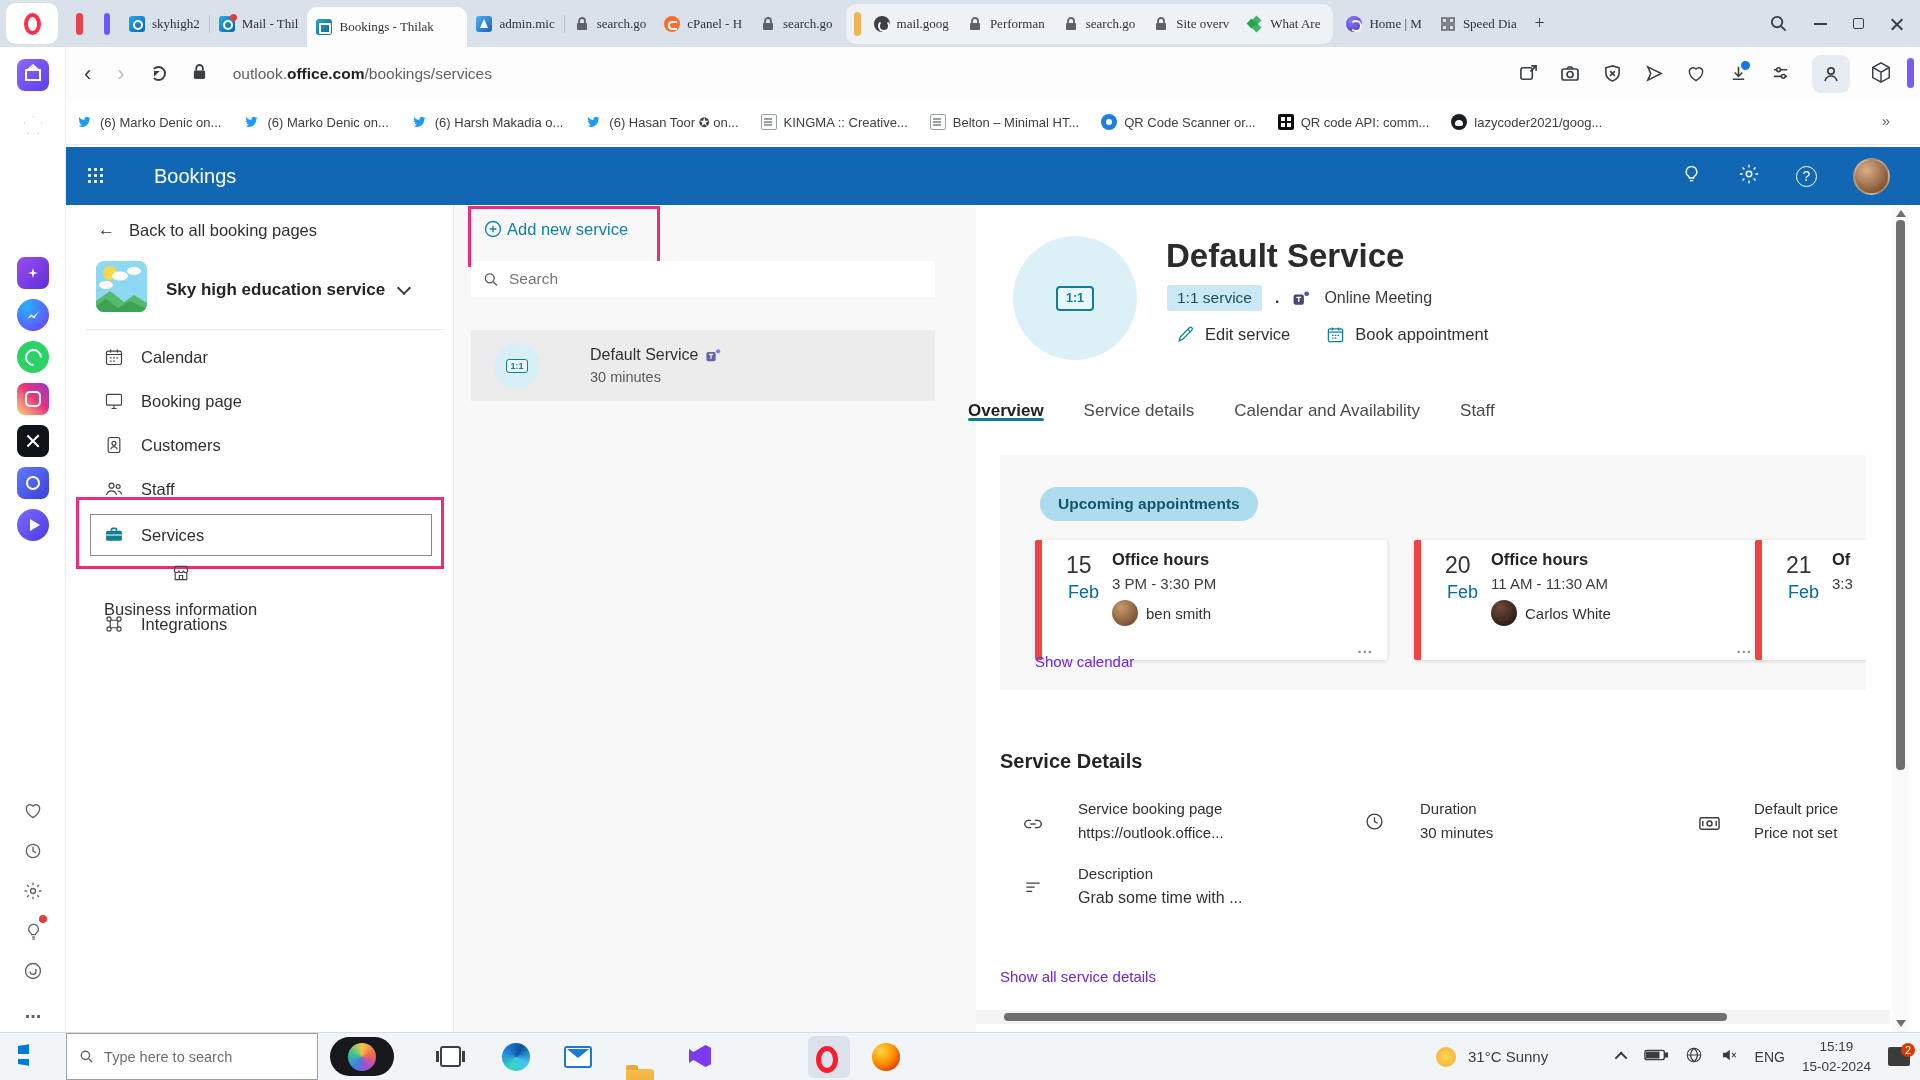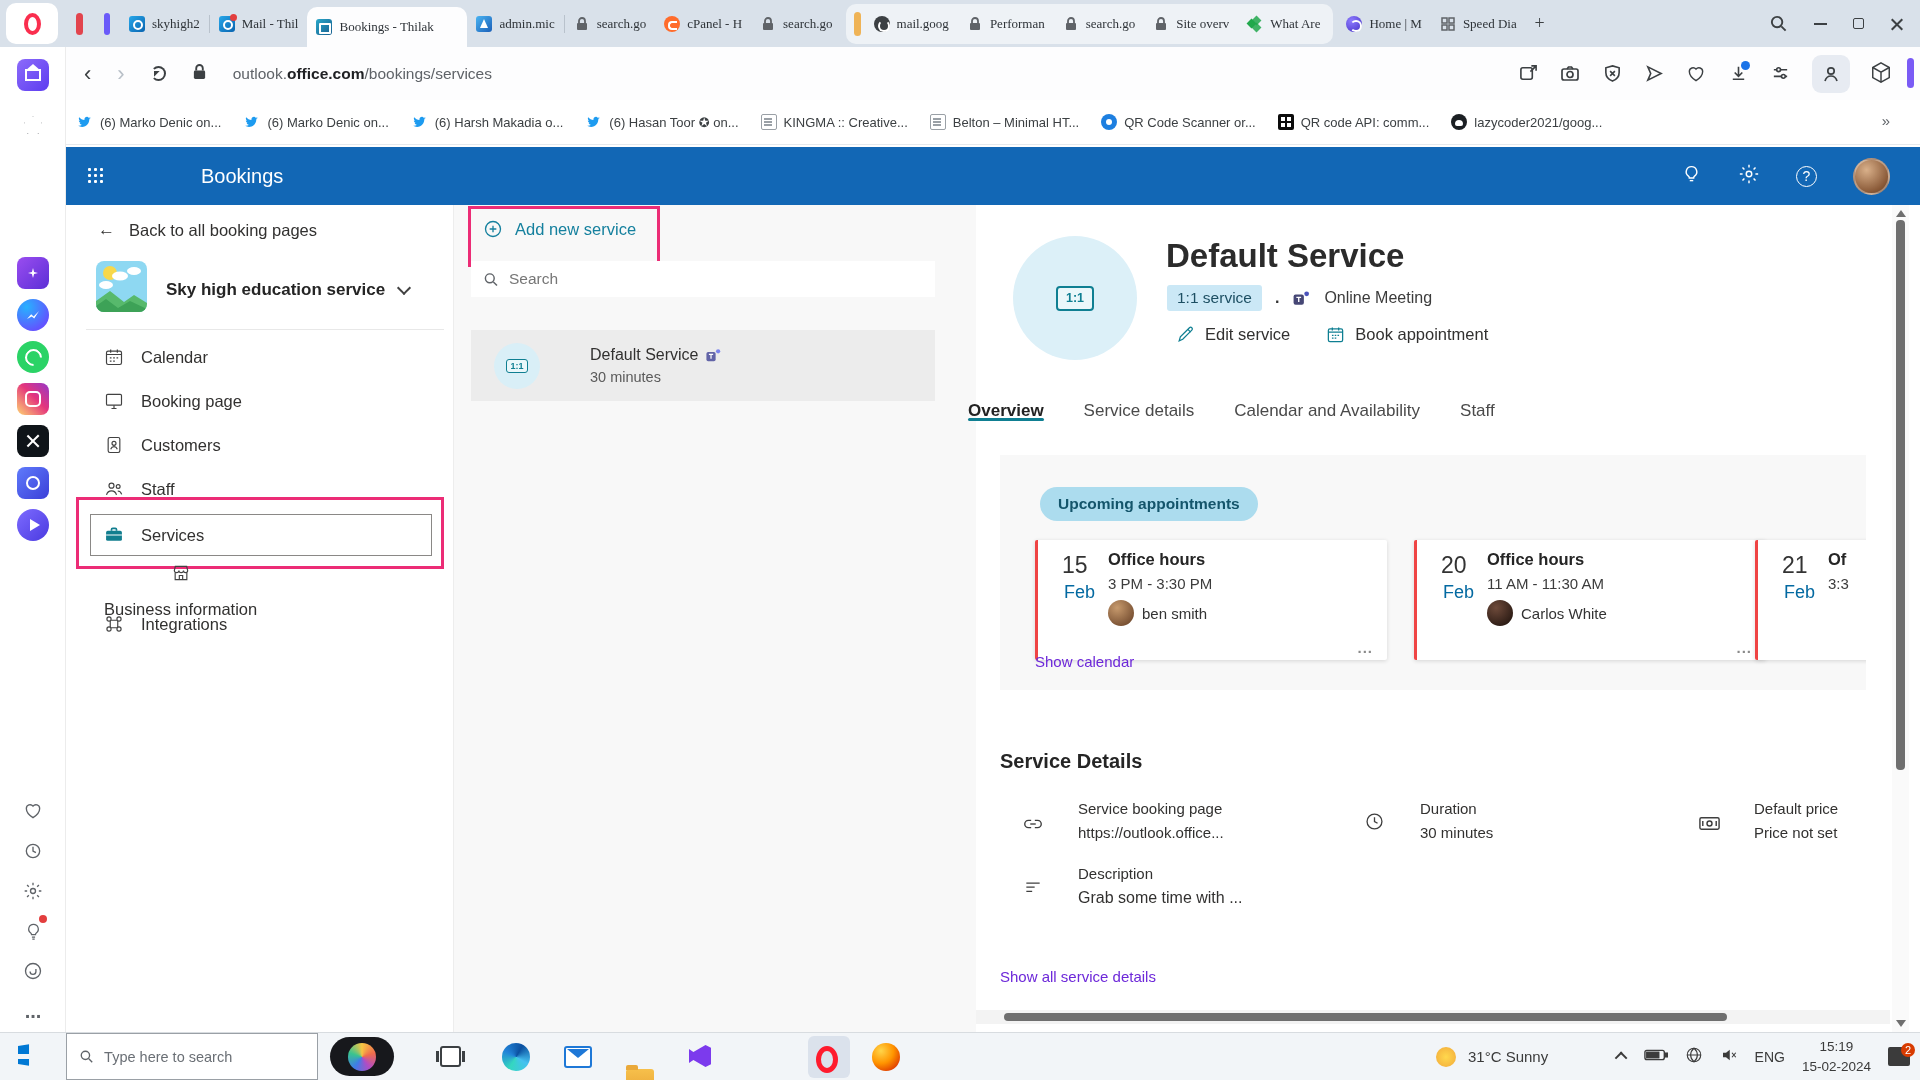--- a/index.html
+++ b/index.html
@@ -91,42 +91,42 @@
   .xapp::before { transform:rotate(45deg);} .xapp::after { transform:rotate(-45deg);}
   .bluetile { background:linear-gradient(135deg,#5f7bfb,#3b3fd8); }
   .bluetile::after { content:""; width:10px; height:10px; border:2.4px solid #fff; border-radius:50%; }
   .playtile { background:linear-gradient(135deg,#7d6bff,#4a3ae0); border-radius:50%; }
   .playtile::after { content:""; margin-left:3px; width:0; height:0; border-left:10px solid #fff; border-top:6px solid transparent; border-bottom:6px solid transparent; }
   .gray-ico { color:#5f6368; font-size:19px; display:flex; align-items:center; justify-content:center; }
   .gray-ico svg { stroke:#5f6368; fill:none; stroke-width:1.6; }
   .bulb-dot::after { content:""; position:absolute; right:2px; top:0; width:8px; height:8px; background:#e33e3e; border-radius:50%; }
 
   
-  #appheader { left:66px; top:147px; width:1854px; height:58px; background:#1267b5; display:flex; align-items:center;gap:47px; }
+  #appheader { left:66px; top:147px; width:1854px; height:58px; background:#1267b5; display:flex; align-items:center; }
   .waffle { margin-left:22px; width:16px; height:16px; position:relative; }
   .waffle i { position:absolute; width:3.4px; height:3.4px; background:#fff; border-radius:1px; }
   .app-title { color:#fff; font-size:20px; margin-left:50px; font-weight:400; }
   .hdr-icons { position:absolute; right:30px; display:flex; align-items:center; gap:36px; }
   .hdr-icons svg { stroke:#fff; fill:none; stroke-width:1.6; }
   .hdr-q { color:#fff; font-size:17px; border:1.7px solid #fff; border-radius:50%; width:21px; height:21px; display:flex; align-items:center; justify-content:center; font-size:14px; }
   .hdr-avatar { width:37px; height:37px; border-radius:50%; background:radial-gradient(circle at 35% 30%,#d9b08a,#8a5a38 70%,#5d3a22); border:2px solid #ffffff55; }
 
   
   #leftnav { left:66px; top:205px; width:388px; height:827px; background:#fff; border-right:1px solid #ededed; }
   .nav-item-label { font-size:16.5px; color:#323130; }
   .brand-thumb { position:absolute; left:30px; top:56px; width:51px; height:51px; border-radius:8px; overflow:hidden; }
   .nav-row { position:absolute; left:38px; display:flex; align-items:center; gap:17px; height:34px; }
   .nav-row svg { stroke:#424242; fill:none; stroke-width:1.4; flex:0 0 auto; }
   .services-box { position:absolute; left:24px; top:309px; width:342px; height:42px; border:1px solid #8a8886; background:#fff; }
   .annot { position:absolute; border:3px solid #ec2c76; }
   .chev { width:10px; height:10px; border-right:2px solid #424242; border-bottom:2px solid #424242; transform:rotate(45deg); }
 
   
   #midpanel { left:454px; top:205px; width:522px; height:827px; background:#f8f8f8; }
-  .addnew { position:absolute; left:29px; top:14px; display:flex; align-items:center; gap:12px; color:#15809e; font-size:16.5px; }
+  .addnew { position:absolute; left:29px; top:14px; display:flex; align-items:center; gap:4px; color:#15809e; font-size:16.5px; }
   .searchbox { position:absolute; left:17px; top:56px; width:464px; height:36px; background:#fff; display:flex; align-items:center; gap:10px; padding:0 12px; }
   .searchbox input { border:none; outline:none; font-size:15.5px; color:#333; width:100%; background:transparent; font-family:"Liberation Sans",sans-serif; }
   .searchbox input::placeholder { color:#767676; }
   .svc-item { position:absolute; left:17px; top:125px; width:464px; height:71px; background:#ececec; display:flex; align-items:center; padding:0 0 0 23px; gap:50px; }
   .svc-circle { width:46px; height:46px; border-radius:50%; background:#d9eff7; display:flex; align-items:center; justify-content:center; }
   .badge-11 { border:1.6px solid #0f7f92; color:#0f7f92; background:#eaf7fa; border-radius:3px; font-weight:700; display:flex; align-items:center; justify-content:center; }
   .badge-sm { width:22px; height:14px; font-size:9px; }
   .svc-name { font-size:16px; color:#323130; display:flex; align-items:center; gap:6px; }
   .svc-dur { font-size:14.5px; color:#5a5a5a; margin-top:5px; }
 
@@ -140,21 +140,21 @@
   .meta-dot { font-weight:700; color:#333; }
   .meta-text { font-size:16px; color:#3b3b3b; }
   .act-row { position:absolute; left:200px; top:120px; display:flex; align-items:center; gap:12px; font-size:16.5px; color:#323130; }
   .act-row svg { stroke:#0f7f92; fill:none; stroke-width:1.6; }
   .rtabs { position:absolute; left:-8px; top:196px; display:flex; gap:40px; font-size:17px; color:#4a4a4a; }
   .rtab { position:relative; }
   .rtab.active { font-weight:700; color:#222; }
   .rtab.active::after { content:""; position:absolute; left:0; right:0; bottom:0; height:3px; background:#0f7f92; border-radius:2px; }
   .band { position:absolute; left:24px; top:250px; width:866px; height:235px; background:#f8f8f8; overflow:hidden; }
   .uapill { position:absolute; left:40px; top:32px; background:#acdcee; color:#14556b; font-size:15.5px; font-weight:700; padding:8px 18px; border-radius:17px; }
-  .card { position:absolute; top:85px; width:352px; height:120px; background:#fff; border-left:3px solid #ef4444; box-shadow:0 1px 4px rgba(0,0,0,.14); border-radius:2px; }
+  .card { position:absolute; top:85px; width:352px; height:120px; background:#fff; border-left:7px solid #ef4444; box-shadow:0 1px 4px rgba(0,0,0,.14); border-radius:2px; }
   .cday { position:absolute; left:24px; top:12px; font-size:23px; color:#333; }
   .cmon { position:absolute; left:26px; top:42px; font-size:18px; color:#0369a1; }
   .ctitle { position:absolute; left:70px; top:10px; font-size:16.5px; font-weight:700; color:#252525; }
   .ctime { position:absolute; left:70px; top:35px; font-size:15px; color:#3c3c3c; }
   .cavatar { position:absolute; left:70px; top:60px; width:26px; height:26px; border-radius:50%; }
   .cperson { position:absolute; left:104px; top:65px; font-size:15px; color:#333; }
   .cmore { position:absolute; right:14px; bottom:4px; font-size:15px; color:#8a8a8a; font-weight:700; letter-spacing:1px; }
   .teal-link { color:#6d28d9; font-size:15px; }
   .sd-head { position:absolute; left:24px; top:545px; font-size:20px; font-weight:600; color:#252525; }
   .fld-ico svg { stroke:#3f3f3f; fill:none; stroke-width:1.5; }

